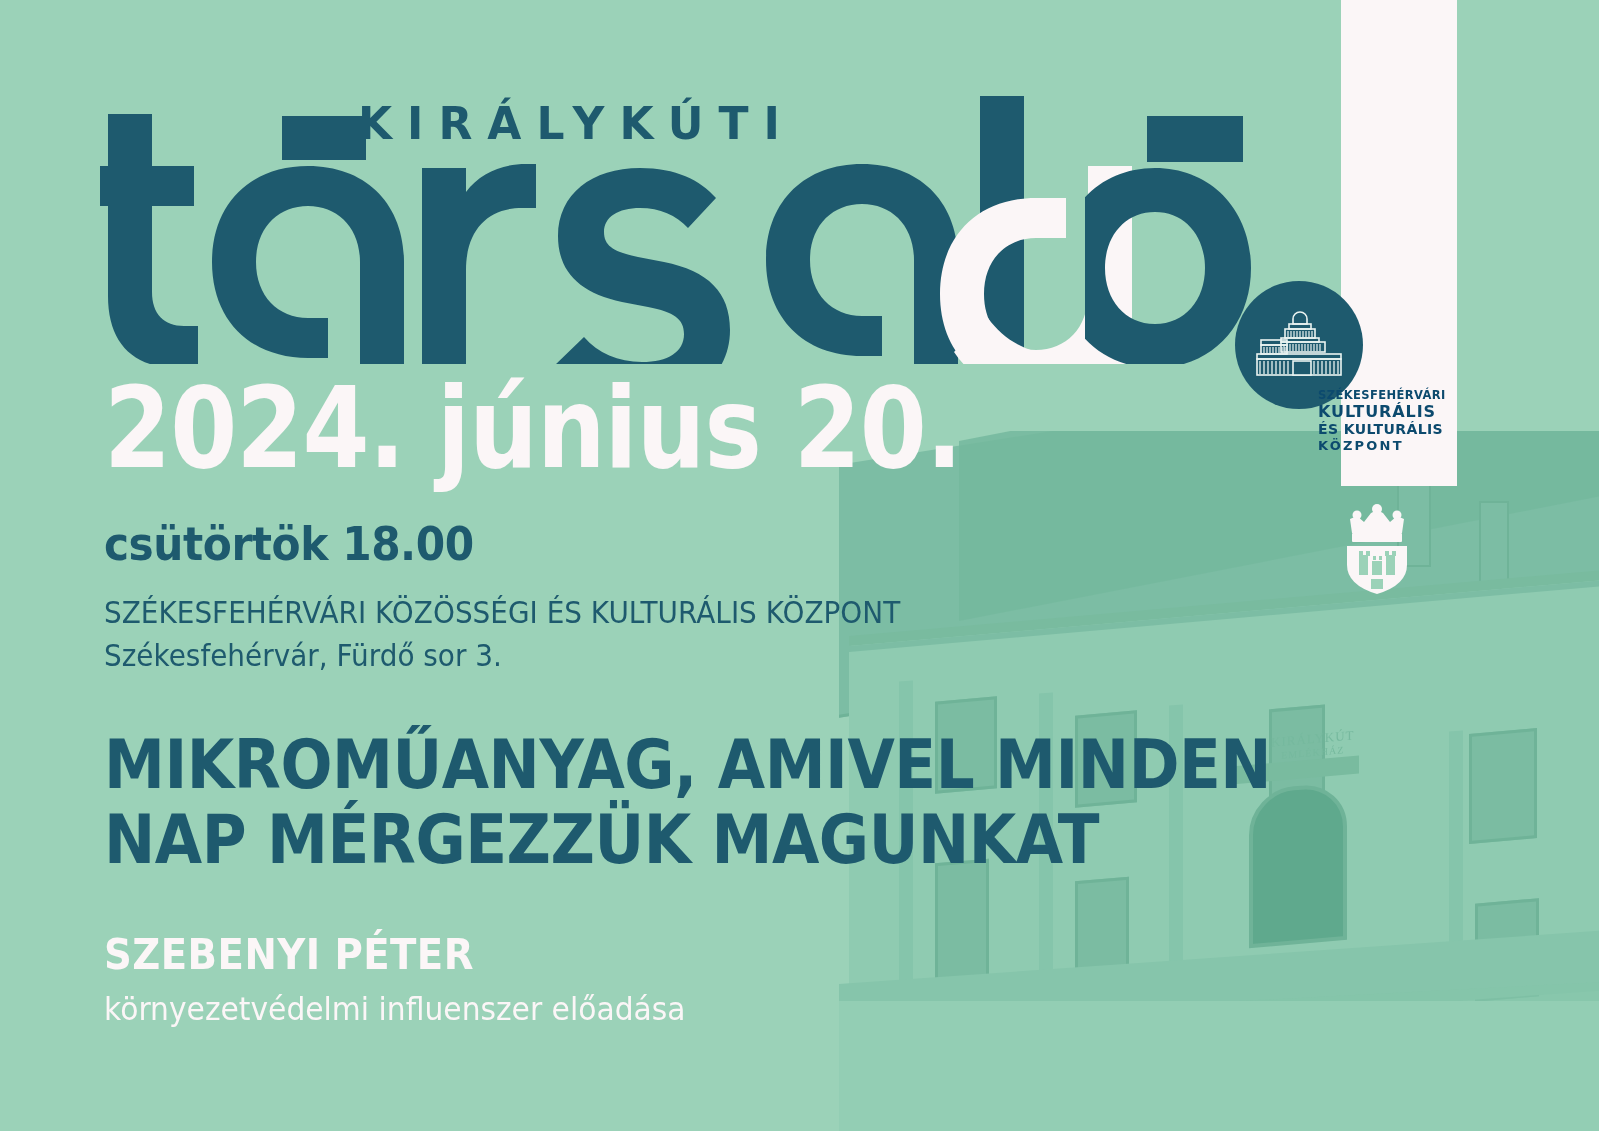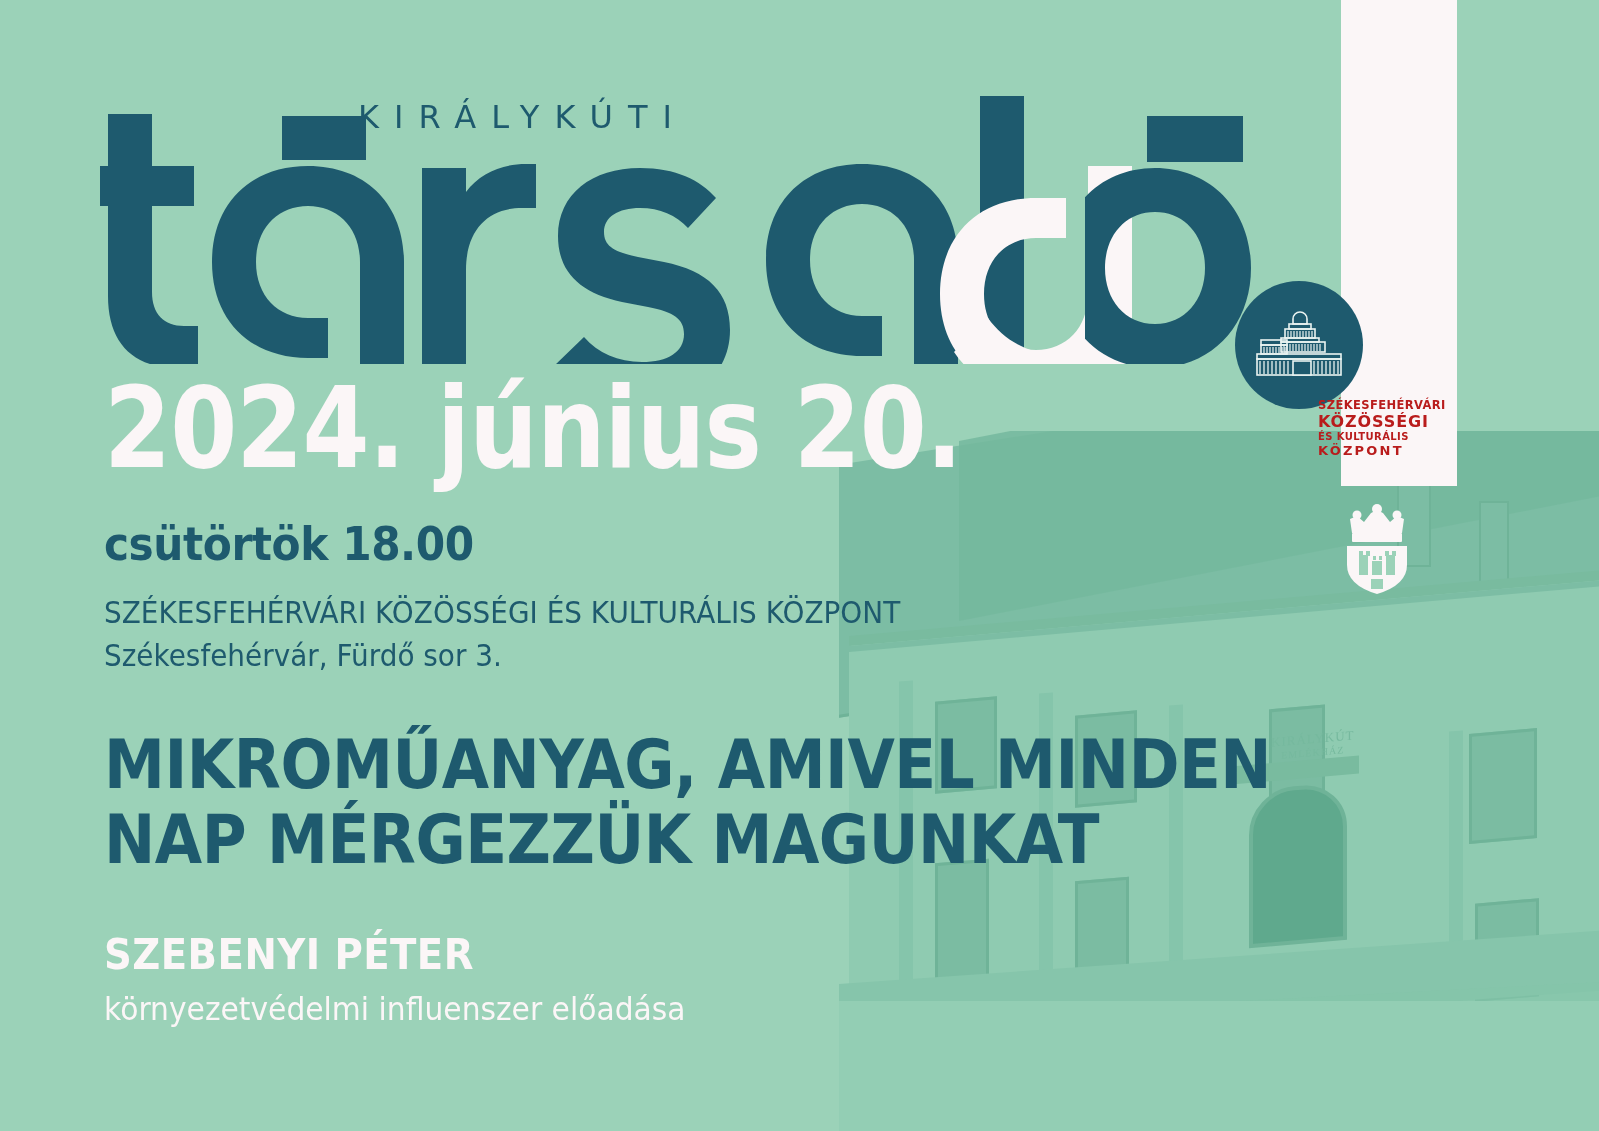--- a/index.html
+++ b/index.html
@@ -182,30 +182,30 @@
     height: 128px;
     border-radius: 50%;
     background: #1e5a6e;
     display: flex;
     align-items: center;
     justify-content: center;
   }
   .szkkk-text {
     position: absolute;
     left: 1318px;
-    top: 399px;
+    top: 389px;
     width: 130px;
-    color: #b91c1c;
+    color: #0c4a6e;
     font-family: "DejaVu Sans", sans-serif;
     font-weight: 700;
     line-height: 1.18;
   }
   .szkkk-text .ln1 { font-size: 11.5px; letter-spacing: .4px; }
   .szkkk-text .ln2 { font-size: 16px;   letter-spacing: .9px; }
-  .szkkk-text .ln3 { font-size: 10px; letter-spacing: .4px; }
+  .szkkk-text .ln3 { font-size: 14px; letter-spacing: .4px; }
   .szkkk-text .ln4 { font-size: 13px;   letter-spacing: 2.2px; }
 
   
   .coat {
     position: absolute;
     left: 1330px;
     top: 503px;
     width: 94px;
     height: 92px;
   }
@@ -215,22 +215,22 @@
     position: absolute;
     left: 100px;
     top: 96px;
     width: 1060px;
     height: 268px;
   }
   .logo-kiralykuti {
     position: absolute;
     left: 258px;
     top: 2px;
-    font-size: 32px;
-    font-weight: 400;
+    font-size: 44px;
+    font-weight: 700;
     letter-spacing: 15px;
     color: #1e5a6e;
     font-family: "DejaVu Sans", sans-serif;
     white-space: nowrap;
   }
   .logo-main { position: absolute; left: 0; top: 0; }
 
   
   .date-line {
     position: absolute;
@@ -431,21 +431,21 @@
           <line x1="91" y1="68" x2="91" y2="81"></line>
         </g>
 
         <rect x="46" y="68" width="18" height="14" fill="#1e5a6e" stroke="#eaf4f2"></rect>
       </g>
     </svg>
   </div>
 
   <div class="szkkk-text">
     <div class="ln1">SZÉKESFEHÉRVÁRI</div>
-    <div class="ln2">KÖZÖSSÉGI</div>
+    <div class="ln2">KULTURÁLIS</div>
     <div class="ln3">ÉS KULTURÁLIS</div>
     <div class="ln4">KÖZPONT</div>
   </div>
 
   <div class="coat">
     <svg width="94" height="92" viewBox="0 0 94 92" aria-hidden="true">
       <g fill="#fbf6f7">
 
         <circle cx="47" cy="6" r="5"></circle>
         <circle cx="27" cy="12" r="4.5"></circle>

